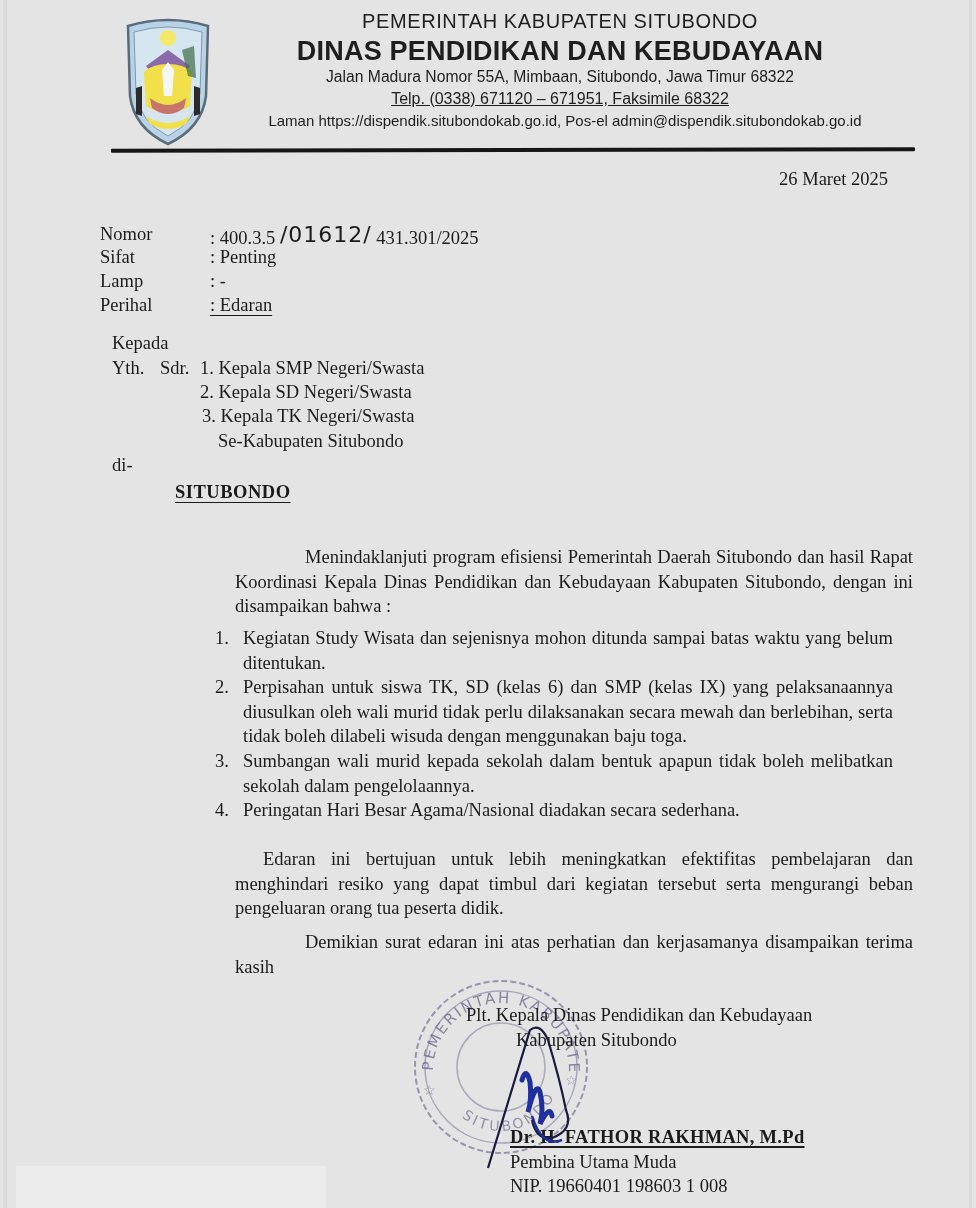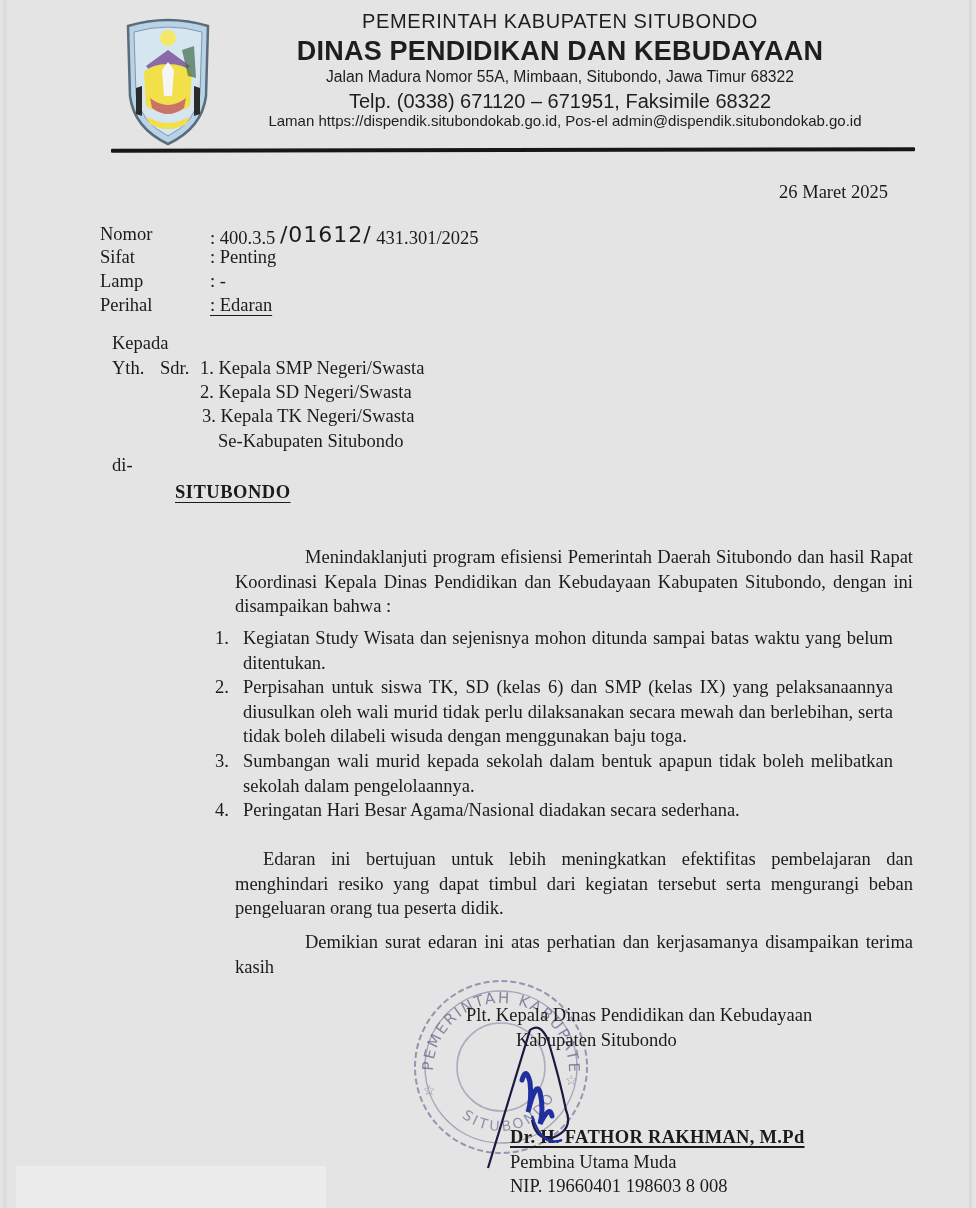--- a/index.html
+++ b/index.html
@@ -14,30 +14,30 @@
   .edge-r { position: absolute; right: 4px; top: 0; bottom: 0; width: 3px; background: #d9d9d9; }
   .blur-patch { position: absolute; left: 16px; top: 1166px; width: 310px; height: 42px; background: #ececec; }
 
   
   .logo { position: absolute; left: 122px; top: 16px; width: 92px; height: 130px; }
   .kop { position: absolute; left: 200px; width: 720px; text-align: center;
          font-family: "Liberation Sans", "DejaVu Sans", sans-serif; color: #1e1e1e; }
   .kop-1 { top: 10px; font-size: 20px; letter-spacing: 0.6px; }
   .kop-2 { top: 36px; font-size: 27px; font-weight: bold; letter-spacing: 0.2px; }
   .kop-3 { top: 68px; font-size: 16px; transform: scaleX(0.98); }
-  .kop-4 { top: 90px; font-size: 20px; }
+  .kop-4 { top: 90px; font-size: 16px; text-decoration: underline; }
   .kop-5 { top: 112px; font-size: 15px; left: 210px; width: 710px; }
   .rule { position: absolute; left: 111px; top: 148px; width: 804px; height: 4px; background: #161616;
           transform: rotate(-0.12deg); border-radius: 1px; }
 
   
   .serif { font-family: "Liberation Serif", "DejaVu Serif", serif; font-size: 18.5px; }
   .abs { position: absolute; white-space: nowrap; }
 
-  .date { right: 88px; top: 182px; }
+  .date { right: 88px; top: 169px; }
 
   .meta-label { left: 100px; }
   .meta-val { left: 210px; }
   .hand { font-family: "DejaVu Sans", sans-serif; font-size: 22px; letter-spacing: 1px; position: relative; top: -2px; }
   .underline { text-decoration: underline; text-decoration-thickness: 1px; text-underline-offset: 4px; }
 
   .kepada-block .abs { }
   .situbondo { left: 175px; top: 482px; font-weight: bold; text-decoration: underline; text-underline-offset: 4px; letter-spacing: 0.5px; }
 
   .para { position: absolute; left: 215px; width: 678px; line-height: 24.6px; text-align: justify; margin-left: 20px; }
@@ -138,21 +138,21 @@
     <text x="18" y="120" font-size="14" fill="#6f6c90" opacity="0.7">☆</text>
     <text x="160" y="110" font-size="14" fill="#6f6c90" opacity="0.7">☆</text>
   </svg>
 
   <div class="serif sig">
     <div>Plt.  Kepala Dinas Pendidikan dan Kebudayaan</div>
     <div style="padding-left:50px">Kabupaten Situbondo</div>
     <div style="height:73px"></div>
     <div style="padding-left:44px" class="sig-name">Dr. H. FATHOR RAKHMAN, M.Pd</div>
     <div style="padding-left:44px">Pembina Utama Muda</div>
-    <div style="padding-left:44px">NIP. 19660401 198603 8 008</div>
+    <div style="padding-left:44px">NIP. 19660401 198603 1 008</div>
   </div>
 
   <svg class="signature-ink" viewBox="0 0 120 150">
     <path d="M18 148 L60 10 Q70 2 78 20 Q90 60 96 90 Q104 110 82 118 Q66 120 62 100" fill="none" stroke="#1a1a40" stroke-width="2.2"></path>
     <path d="M52 60 Q56 46 60 62 Q62 80 58 92 Q66 60 70 72 Q74 90 70 104 Q80 84 82 96" fill="none" stroke="#1f2fa0" stroke-width="5" stroke-linecap="round"></path>
     <path d="M62 96 Q72 128 92 120" fill="none" stroke="#1f2fa0" stroke-width="2.5"></path>
   </svg>
 </div>
 
 </body></html>

